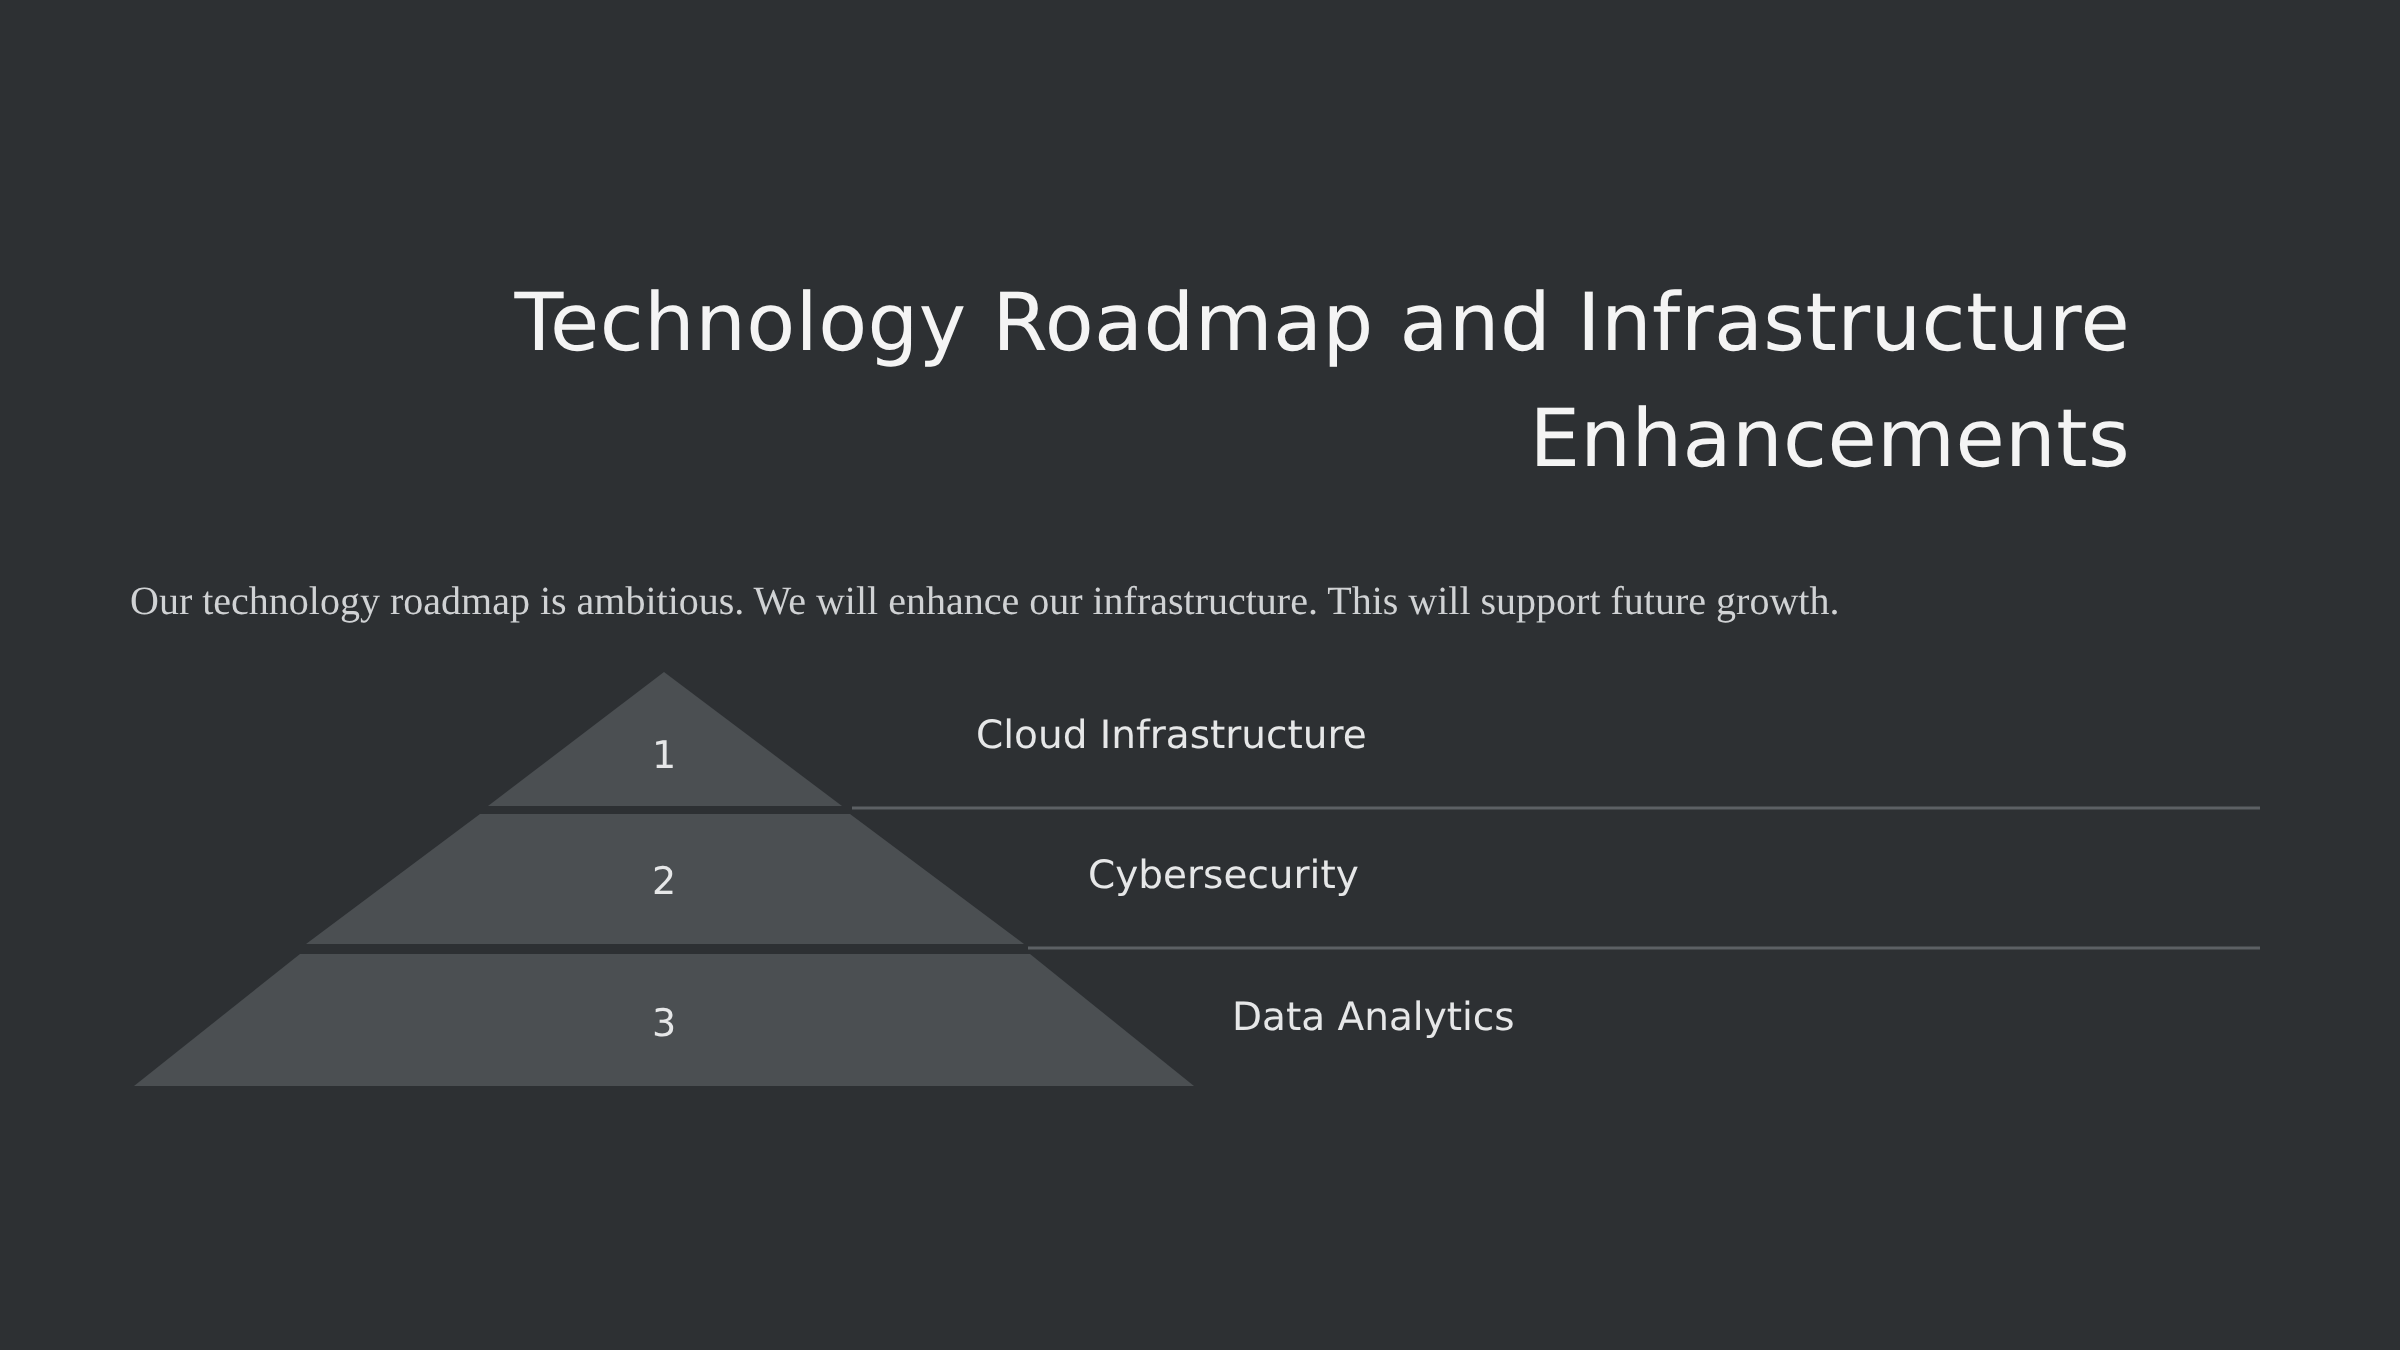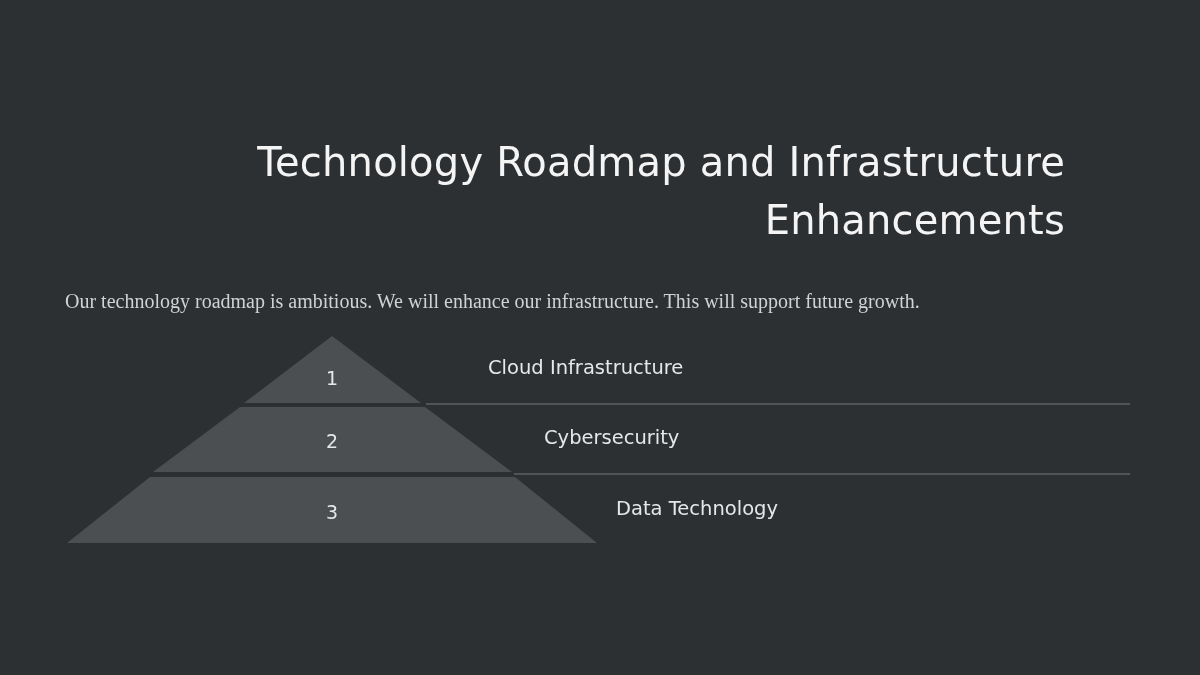--- a/index.html
+++ b/index.html
@@ -58,13 +58,13 @@
   <line x1="426" y1="404" x2="1130" y2="404" stroke="#5c6064" stroke-width="1.5"></line>
   <line x1="514" y1="474" x2="1130" y2="474" stroke="#5c6064" stroke-width="1.5"></line>
 </svg>
 
 <div class="tier-num" style="left:312px; top:367px;">1</div>
 <div class="tier-num" style="left:312px; top:430px;">2</div>
 <div class="tier-num" style="left:312px; top:501px;">3</div>
 
 <div class="tier-label" style="left:440px; top:356px;margin-left:48px;">Cloud Infrastructure</div>
 <div class="tier-label" style="left:528px; top:426px;margin-left:16px;">Cybersecurity</div>
-<div class="tier-label" style="left:616px; top:497px;">Data Technology</div>
+<div class="tier-label" style="left:616px; top:497px;">Data Analytics</div>
 
 </body></html>

